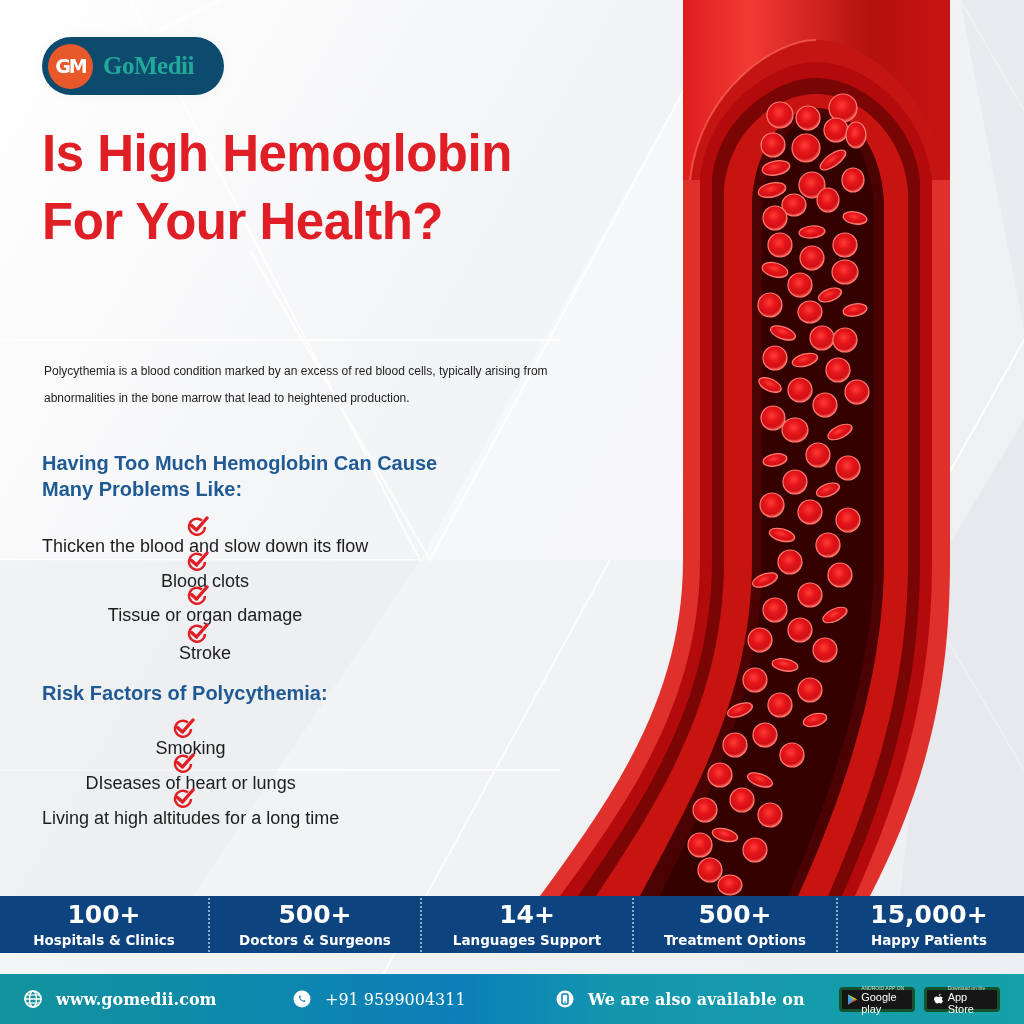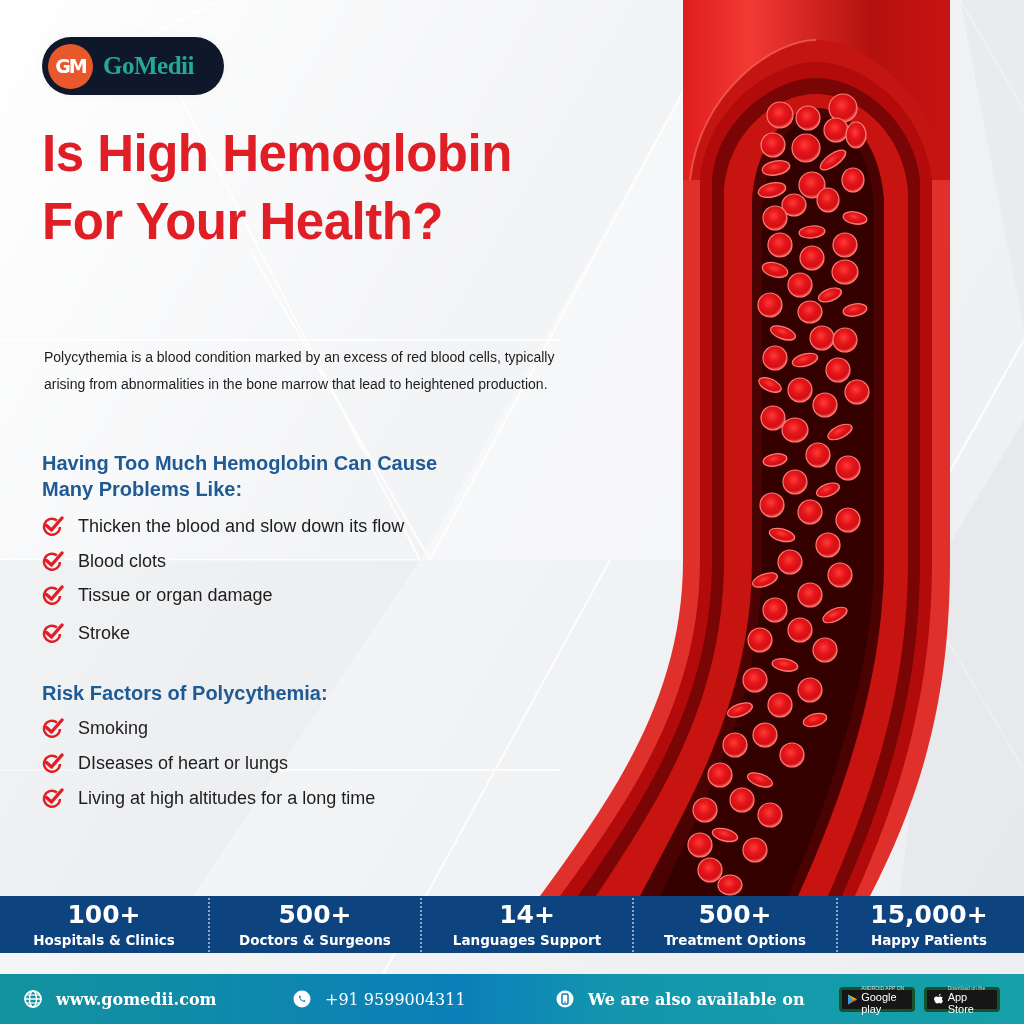--- a/index.html
+++ b/index.html
@@ -12,21 +12,21 @@
   .bg {
     position: absolute; inset: 0;
     background:
       linear-gradient(120deg, #ffffff 0%, #f3f4f6 40%, #eceef1 100%);
   }
   .bg svg { position: absolute; inset: 0; }
 
   
   .logo-pill {
     position: absolute; left: 42px; top: 37px; width: 182px; height: 58px;
-    background: #0f172a; border-radius: 29px;
+    background: #0c4a6e; border-radius: 29px;
     display: flex; align-items: center; padding-left: 6px;
     box-shadow: 0 0 14px rgba(0,0,0,0.03);
   }
   .logo-mark {
     width: 45px; height: 45px; border-radius: 50%;
     background: #e8582b; color: #fff;
     display: flex; align-items: center; justify-content: center;
     font-weight: 700; font-size: 19px; letter-spacing: -2px;
     font-family: "DejaVu Sans", sans-serif;
   }
@@ -36,35 +36,36 @@
   }
 
   
   .title { position: absolute; left: 42px; top: 128px; }
   .title .line { font-weight: 700; line-height: 1; white-space: nowrap; letter-spacing: -0.5px; }
   .title .l1 { color: #e01e25; font-size: 51px; }
   .title .l2 { color: #0c4684; font-size: 58px; margin-top: 14px; }
   .title .l3 { color: #e01e25; font-size: 51px; margin-top: 17px; }
 
   .intro {
-    position: absolute; left: 44px; top: 344px; width: 520px;
-    font-size: 14px; line-height: 26.5px; color: #1d1d1d;
+    position: absolute; left: 44px; top: 358px; width: 520px;
+    font-size: 12px; line-height: 26.5px; color: #1d1d1d;
   }
 
   .section-head {
     position: absolute; left: 42px; color: #1f5a95;
     font-weight: 700; font-size: 20px; line-height: 26px;
   }
   .section-head.h1 { top: 450px; width: 420px; }
   .section-head.h2 { top: 680px; }
 
   .checklist { position: absolute; left: 42px; list-style: none; }
   .checklist li {
     display: flex; align-items: center; font-size: 18px; color: #1d1d1d;
     height: 20px;
+    flex-direction: column;
   }
   .checklist .chk { width: 22px; height: 20px; margin-right: 14px; flex: none; }
   .list1 { top: 516px; }
   .list1 li:nth-child(1) { margin-bottom: 15px; }
   .list1 li:nth-child(2) { margin-bottom: 14px; }
   .list1 li:nth-child(3) { margin-bottom: 18px; }
   .list2 { top: 718px; }
   .list2 li { margin-bottom: 15px; }
 
   

